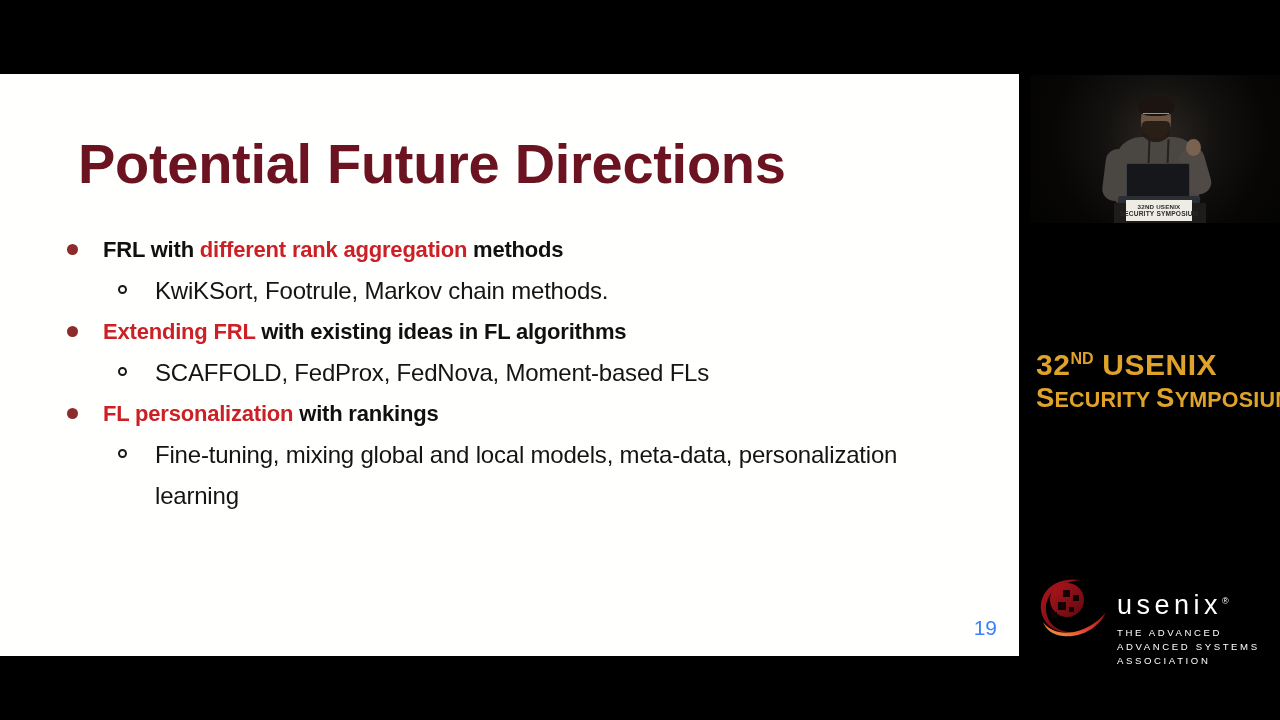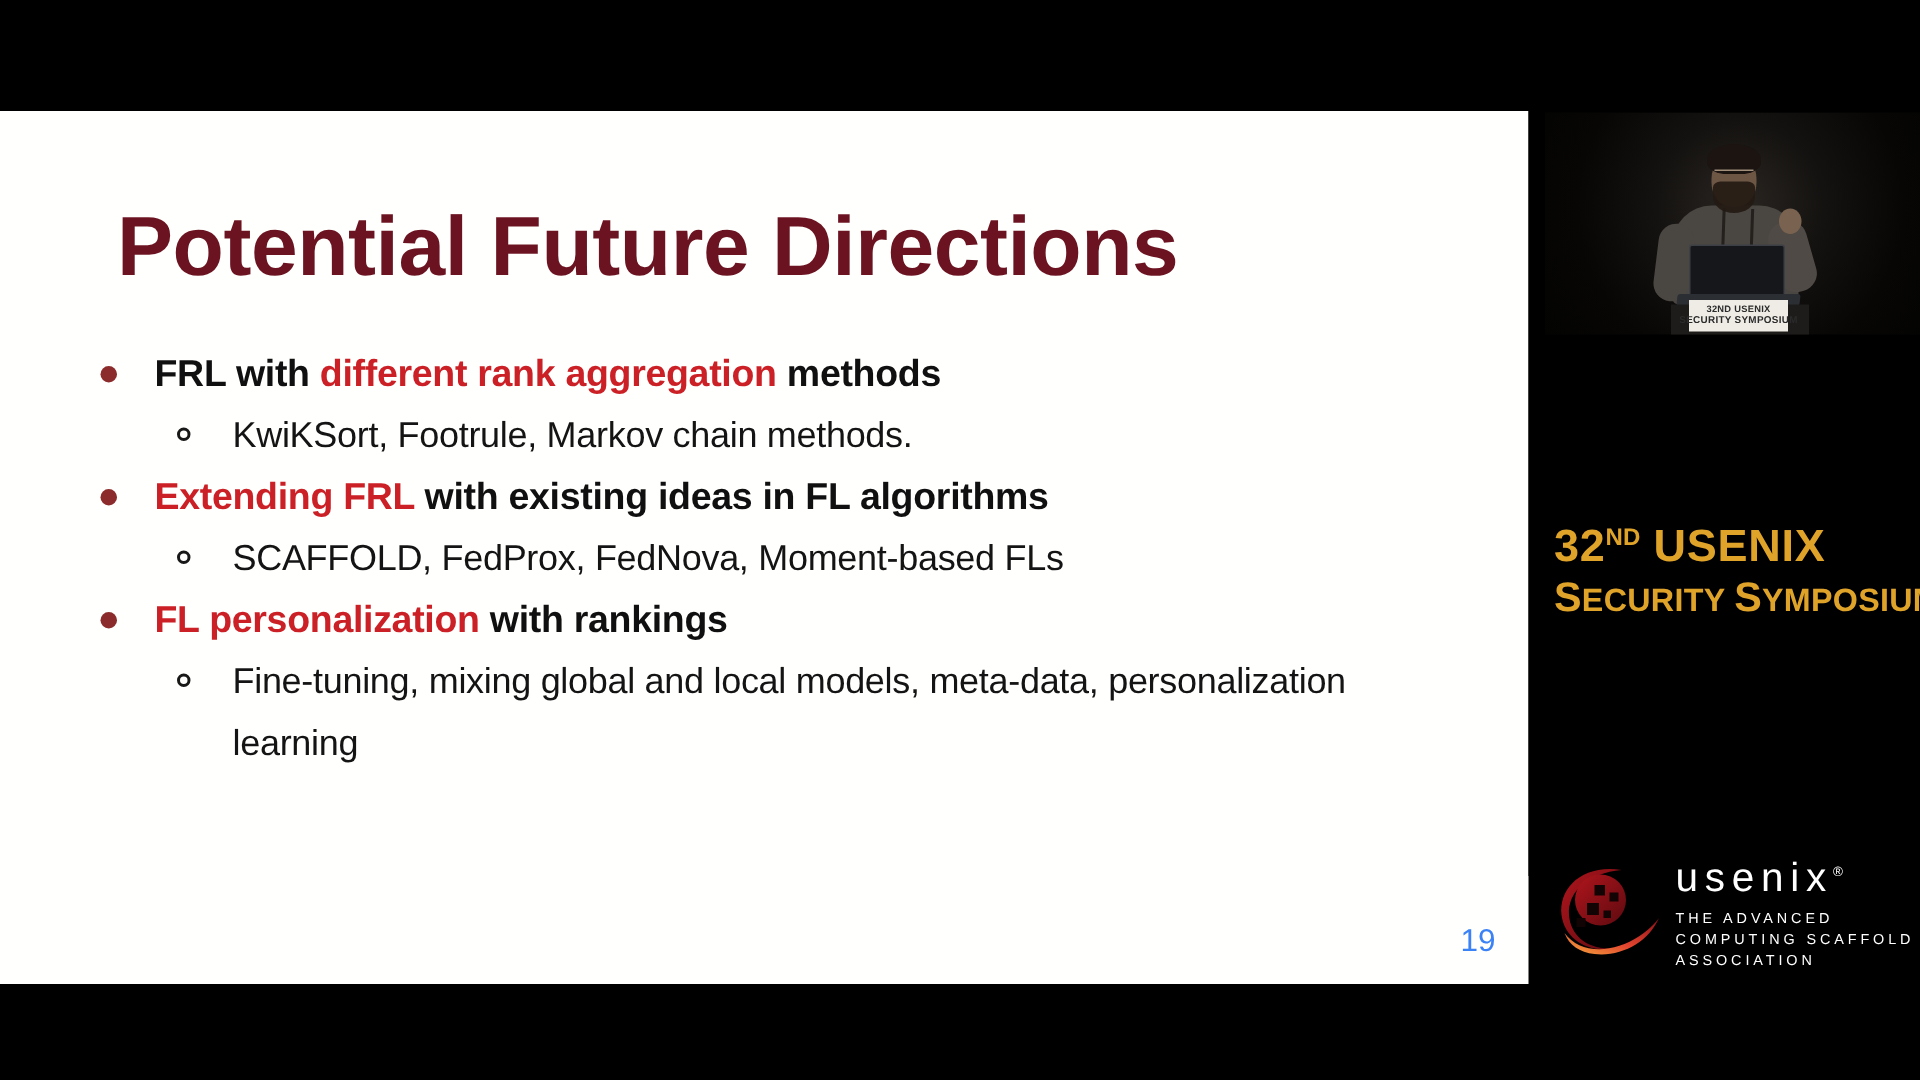--- a/index.html
+++ b/index.html
@@ -47,21 +47,21 @@
     position: absolute;
     left: 55px;
     top: 155px;
     width: 930px;
   }
 
   
   .l1 {
     position: relative;
     padding-left: 48px;
-    font-size: 25px;
+    font-size: 22px;
     font-weight: bold;
     color: #101010;
     line-height: 41px;
     letter-spacing: -0.2px;
   }
   .l1 .dot {
     position: absolute;
     left: 12px;
     top: 15px;
     width: 11px;
@@ -285,20 +285,21 @@
     position: absolute;
     left: 80px; top: 2px;
   }
   .assoc-word {
     font-size: 27px;
     font-weight: normal;
     color: #ffffff;
     letter-spacing: 4.5px;
     font-family: "Liberation Sans", sans-serif;
     line-height: 1;
+    margin-top: 20px;
   }
   .assoc-word sup { font-size: 9px; vertical-align: super; letter-spacing: 0; }
   .assoc-sub {
     margin-top: 7px;
     font-size: 9.6px;
     color: #ffffff;
     letter-spacing: 2.6px;
     line-height: 14px;
     font-family: "Liberation Sans", sans-serif;
     white-space: nowrap;
@@ -397,20 +398,20 @@
         <rect x="26" y="16" width="7" height="7" fill="#120304"></rect>
         <rect x="36" y="21" width="6" height="6" fill="#120304"></rect>
         <rect x="21" y="28" width="8" height="8" fill="#120304"></rect>
         <rect x="32" y="33" width="5" height="5" fill="#120304"></rect>
         <rect x="14" y="38" width="6" height="6" fill="#120304"></rect>
       </svg>
       <div class="assoc-text">
         <div class="assoc-word"><span>usenix</span><sup>®</sup></div>
         <div class="assoc-sub">
           <div>THE ADVANCED</div>
-          <div>COMPUTING SCAFFOLD</div>
+          <div>ADVANCED SYSTEMS</div>
           <div>ASSOCIATION</div>
         </div>
       </div>
     </div>
 
   </div>
 </div>
 
 </body></html>

